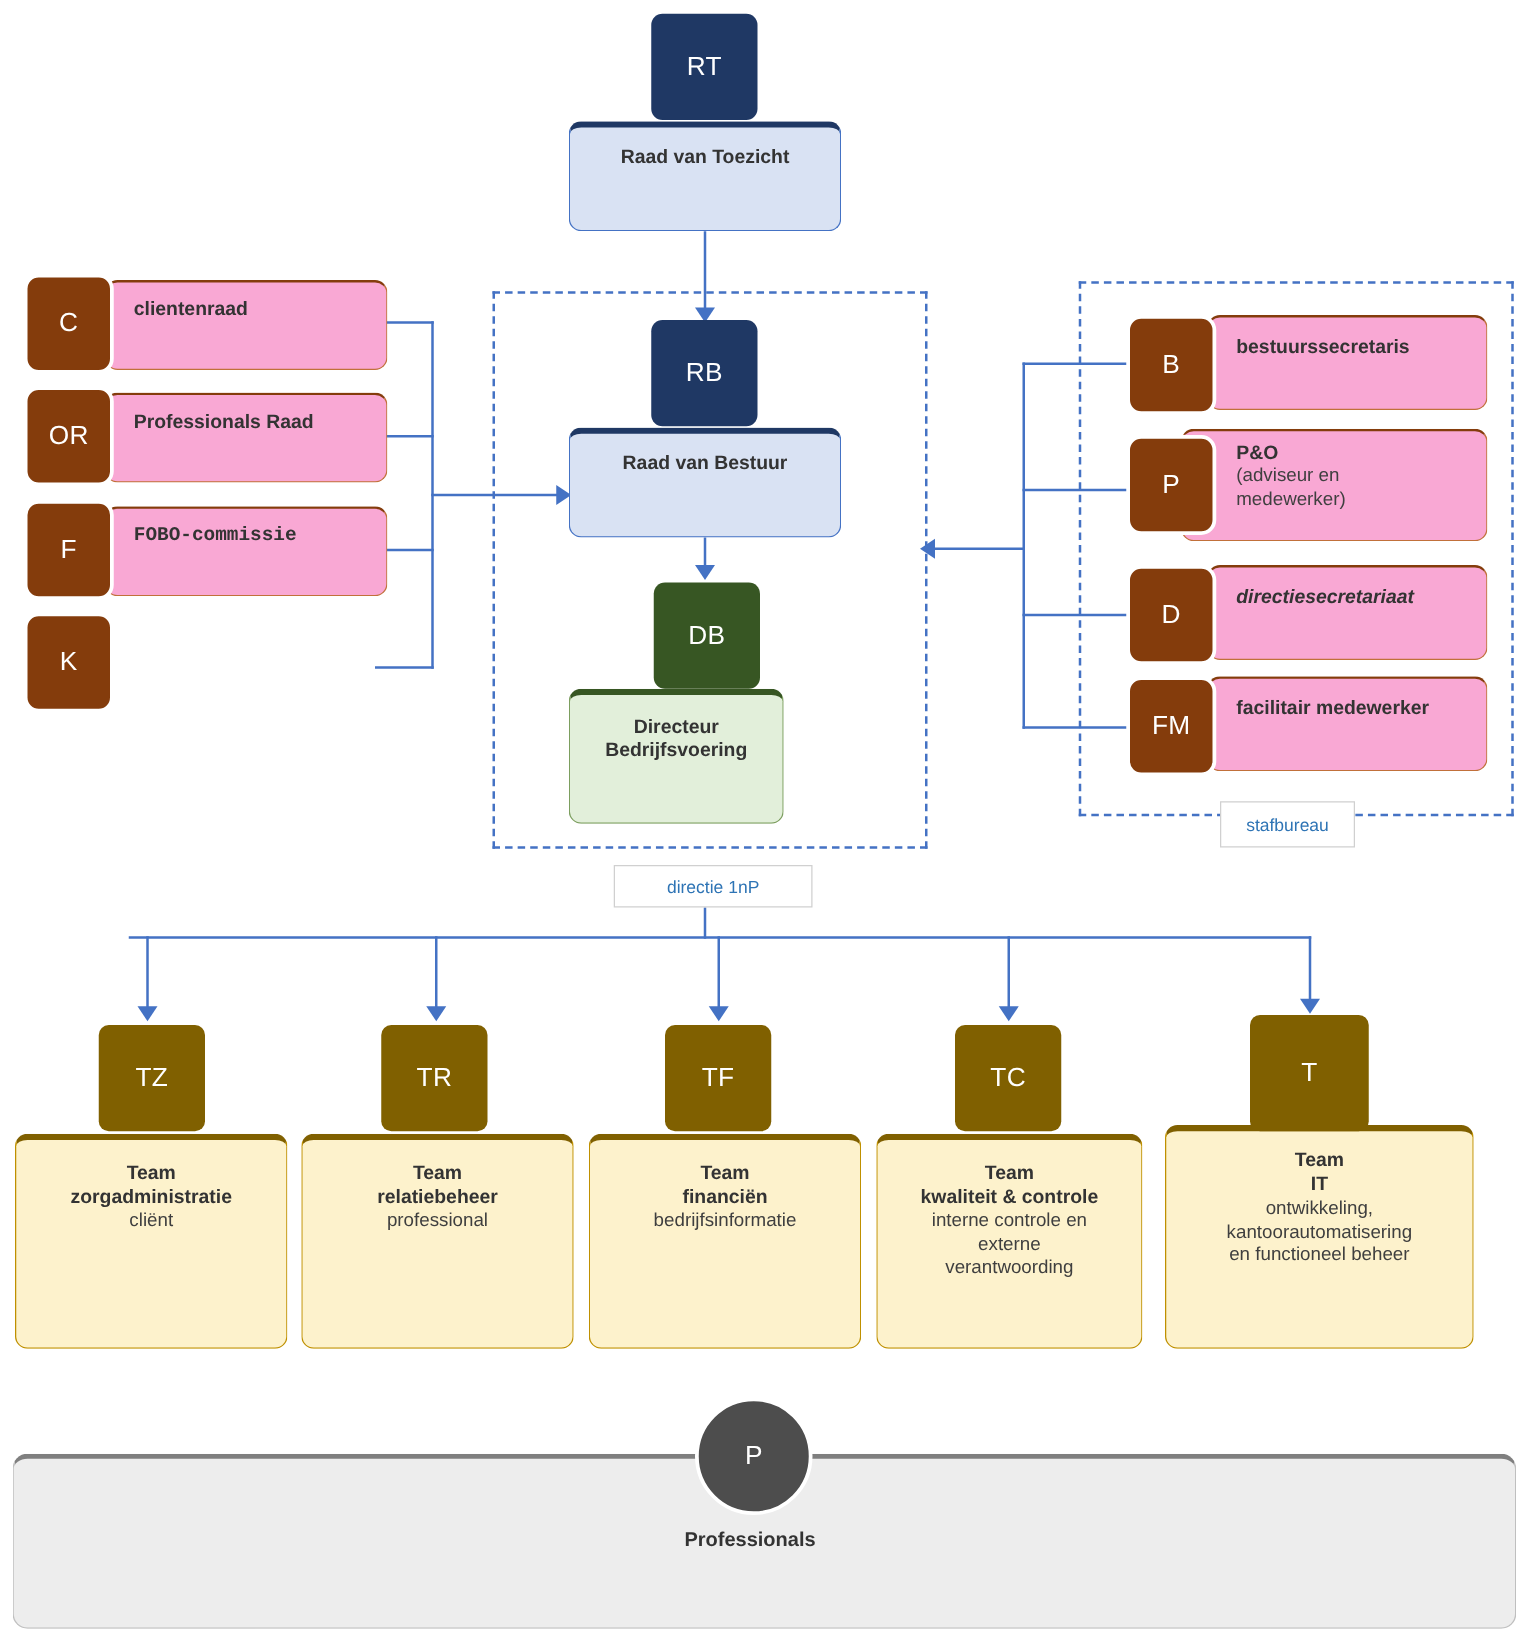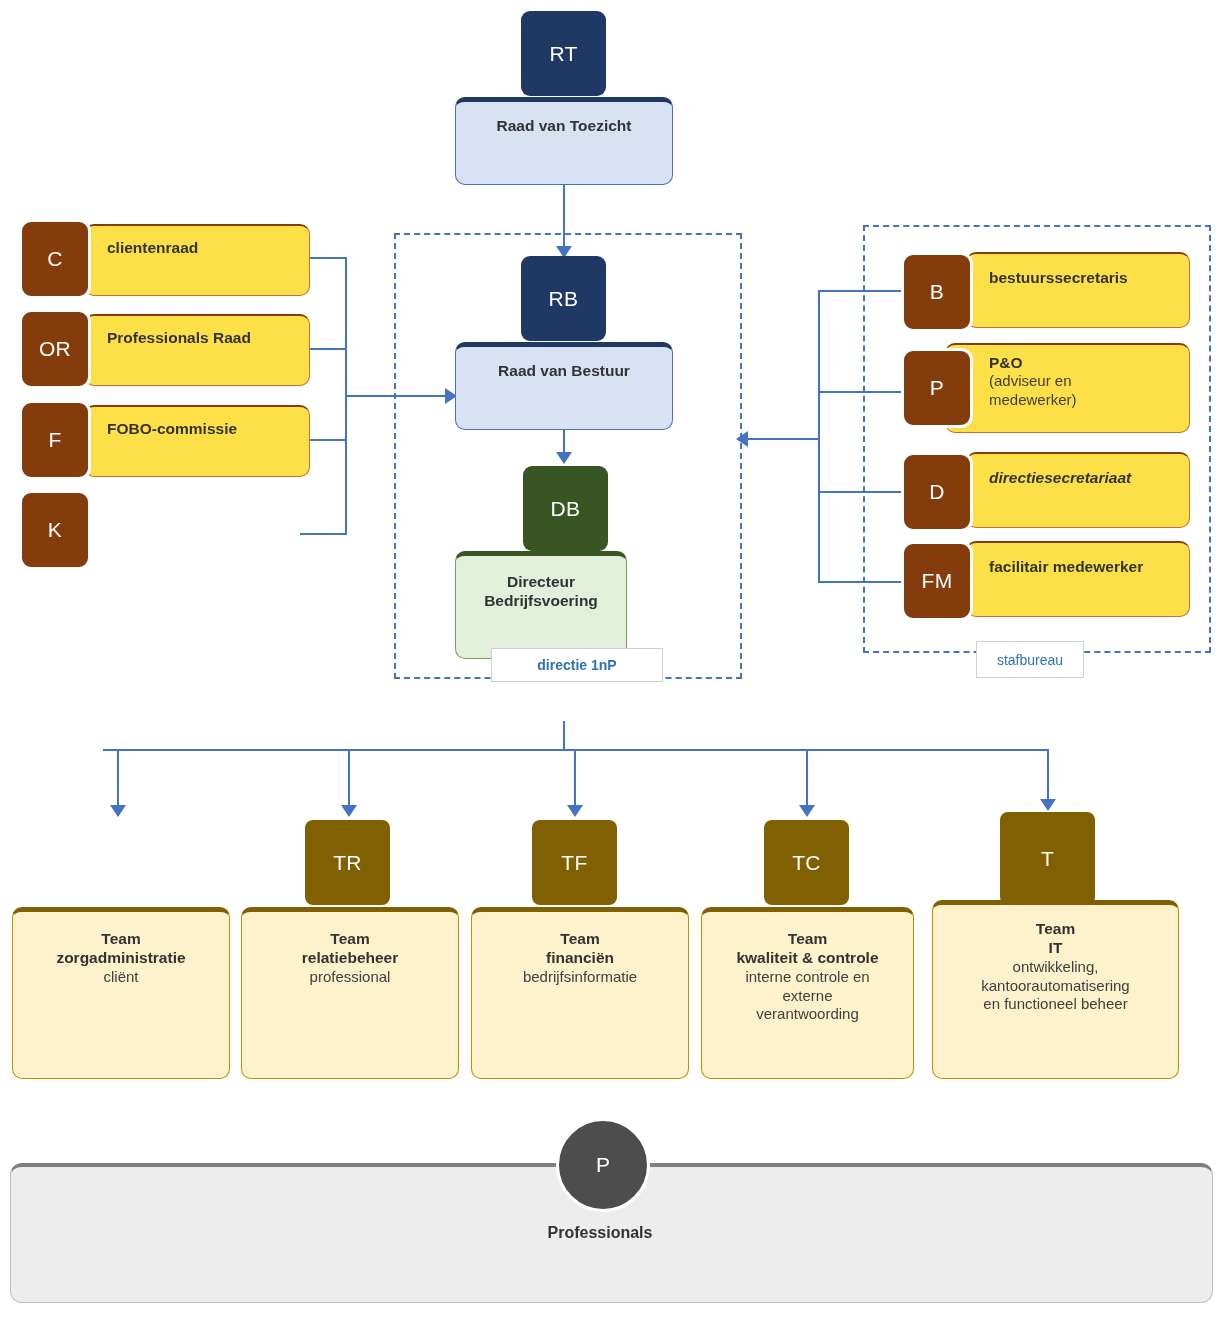--- a/index.html
+++ b/index.html
@@ -19,21 +19,21 @@
   .badge.gold{background:#806000;}
 
   
   .panel{position:absolute;box-sizing:border-box;border-radius:10px;z-index:4;
          display:flex;flex-direction:column;align-items:center;}
   .panel .ttl{font-weight:bold;font-size:15.5px;line-height:1.25;text-align:center;color:#333333;}
   .panel .sub{font-size:15px;line-height:1.25;text-align:center;color:#3f3f3f;}
 
   .panel.blue{background:#D9E2F3;border:1px solid #4472C4;border-top:5px solid #1F3864;}
   .panel.greenp{background:#E2EFDA;border:1px solid #7c9e5f;border-top:5px solid #375623;}
-  .panel.peach{background:#fde047;border:1px solid #C1703A;border-top:2px solid #843C0C;}
+  .panel.peach{background:#f9a8d4;border:1px solid #C1703A;border-top:2px solid #843C0C;}
   .panel.cream{background:#FDF2CC;border:1px solid #BF9000;border-top:5px solid #806000;}
 
   
   .dashed{position:absolute;box-sizing:border-box;border:2px dashed #4472C4;z-index:1;}
 
   
   .captab{position:absolute;box-sizing:border-box;background:#ffffff;
           border:1px solid #d0d0d0;color:#2E74B5;font-size:14px;
           display:flex;align-items:center;justify-content:center;z-index:7;}
 
@@ -78,33 +78,33 @@
 
   <div class="ln lnv" style="left:563px;top:430px;width:2px;height:26px;"></div>
   <div class="arw down" style="left:556px;top:452px;"></div>
 
   <div class="badge green" style="left:523px;top:466px;width:85px;height:85px;">DB</div>
   <div class="panel greenp" style="left:455px;top:551px;width:172px;height:108px;justify-content:flex-start;padding-top:16px;">
     <div class="ttl">Directeur</div>
     <div class="ttl">Bedrijfsvoering</div>
   </div>
 
-  <div class="captab" style="left:491px;top:648px;width:172px;height:34px;font-weight:bold;">directie 1nP</div>
+  <div class="captab" style="left:491px;top:692px;width:159px;height:34px;">directie 1nP</div>
 
   <div class="panel peach" style="left:84px;top:224px;width:226px;height:72px;align-items:flex-start;justify-content:flex-start;padding:12px 0 0 22px;">
     <div class="ttl">clientenraad</div>
   </div>
   <div class="badge brown" style="left:19px;top:219px;width:72px;height:80px;">C</div>
 
   <div class="panel peach" style="left:84px;top:314px;width:226px;height:72px;align-items:flex-start;justify-content:flex-start;padding:12px 0 0 22px;">
     <div class="ttl">Professionals Raad</div>
   </div>
   <div class="badge brown" style="left:19px;top:309px;width:72px;height:80px;">OR</div>
 
-  <div class="panel peach" style="left:84px;top:405px;width:226px;height:72px;align-items:flex-start;justify-content:flex-start;padding:12px 0 0 22px;">
+  <div class="panel peach" style="left:84px;top:405px;width:226px;height:72px;align-items:flex-start;justify-content:flex-start;padding:12px 0 0 22px;font-family:Liberation Mono, monospace;">
     <div class="ttl">FOBO-commissie</div>
   </div>
   <div class="badge brown" style="left:19px;top:400px;width:72px;height:80px;">F</div>
 
   <div class="badge brown" style="left:19px;top:490px;width:72px;height:80px;">K</div>
 
   <div class="ln lnh" style="left:300px;top:257px;width:47px;height:2px;"></div>
   <div class="ln lnh" style="left:300px;top:348px;width:47px;height:2px;"></div>
   <div class="ln lnh" style="left:300px;top:439px;width:47px;height:2px;"></div>
   <div class="ln lnh" style="left:300px;top:533px;width:47px;height:2px;"></div>
@@ -155,20 +155,21 @@
 
   <div class="ln lnv" style="left:574px;top:749px;width:2px;height:60px;"></div>
   <div class="arw down" style="left:567px;top:805px;"></div>
 
   <div class="ln lnv" style="left:806px;top:749px;width:2px;height:60px;"></div>
   <div class="arw down" style="left:799px;top:805px;"></div>
 
   <div class="ln lnv" style="left:1047px;top:749px;width:2px;height:54px;"></div>
   <div class="arw down" style="left:1040px;top:799px;"></div>
 
+  <div class="badge gold" style="left:79px;top:820px;width:85px;height:85px;border-radius:8px;">TZ</div>
   <div class="badge gold" style="left:305px;top:820px;width:85px;height:85px;border-radius:8px;">TR</div>
   <div class="badge gold" style="left:532px;top:820px;width:85px;height:85px;border-radius:8px;">TF</div>
   <div class="badge gold" style="left:764px;top:820px;width:85px;height:85px;border-radius:8px;">TC</div>
   <div class="badge gold" style="left:1000px;top:812px;width:95px;height:93px;border-radius:8px;">T</div>
 
   <div class="panel cream" style="left:12px;top:907px;width:218px;height:172px;justify-content:flex-start;padding-top:17px;">
     <div class="ttl">Team</div>
     <div class="ttl">zorgadministratie</div>
     <div class="sub" style="white-space:pre-line;">cliënt</div>
   </div>

